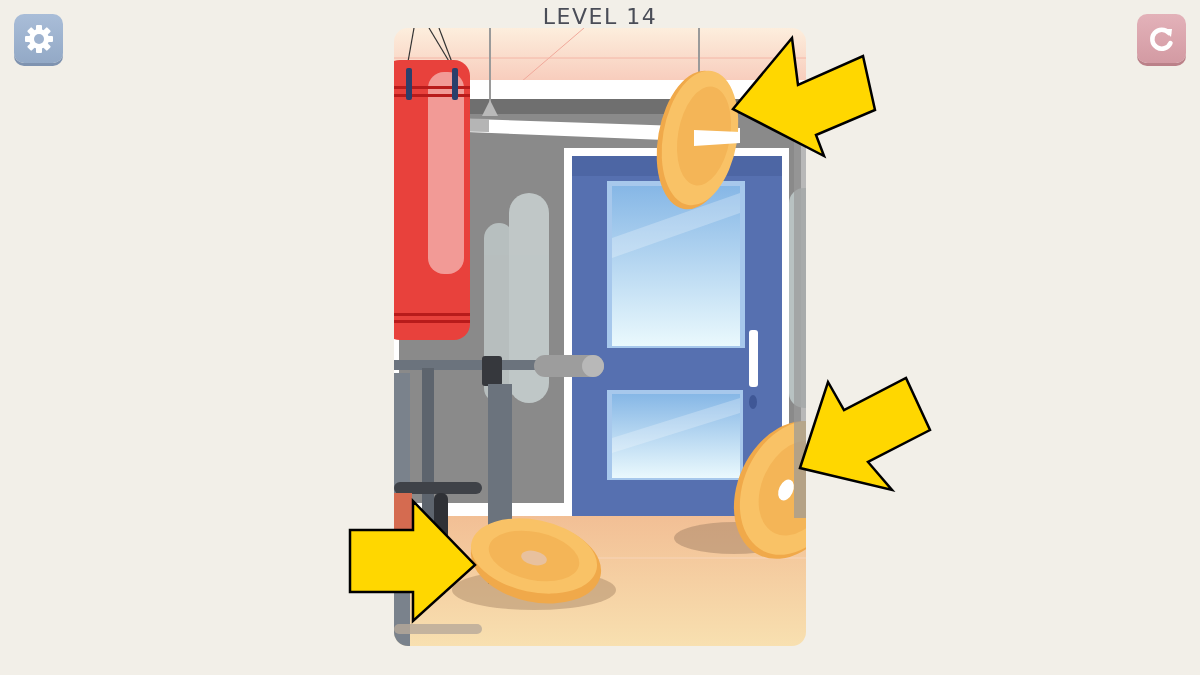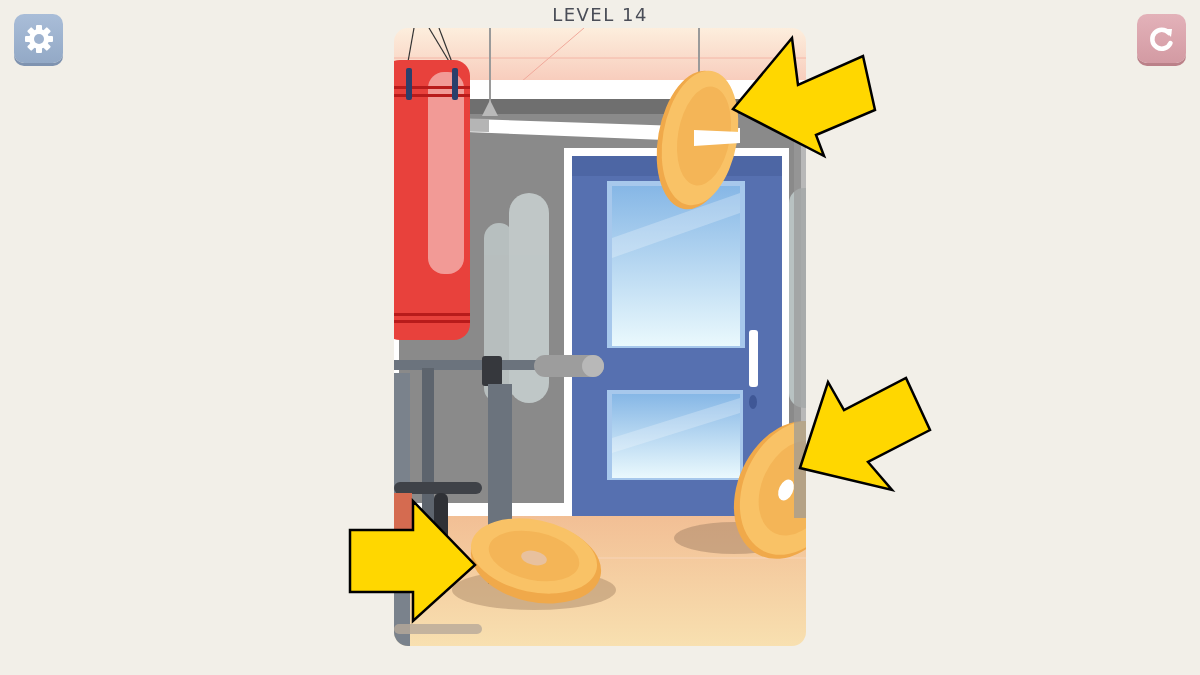--- a/index.html
+++ b/index.html
@@ -20,21 +20,21 @@
     background: linear-gradient(#a9bdd8, #93a9c6);
     box-shadow: 0 3px 0 #7f93b0;
   }
   .restart-btn {
     right: 14px;
     background: linear-gradient(#e3b2b9, #d39aa3);
     box-shadow: 0 3px 0 #bb8189;
   }
   .level-title {
     position: absolute; top: 4px; left: 0; width: 1200px; text-align: center;
-    font-size: 18px; letter-spacing: 1.5px; color: #4a4d57; font-weight: normal;
+    font-size: 22px; letter-spacing: 1.5px; color: #4a4d57; font-weight: normal;
   }
   .scene-card {
     position: absolute; left: 394px; top: 28px; width: 412px; height: 618px;
     border-radius: 14px; overflow: hidden;
   }
   .scene-card svg { display: block; }
   .hint-arrow { position: absolute; cursor: pointer; }
 </style>
 </head>
 <body>

